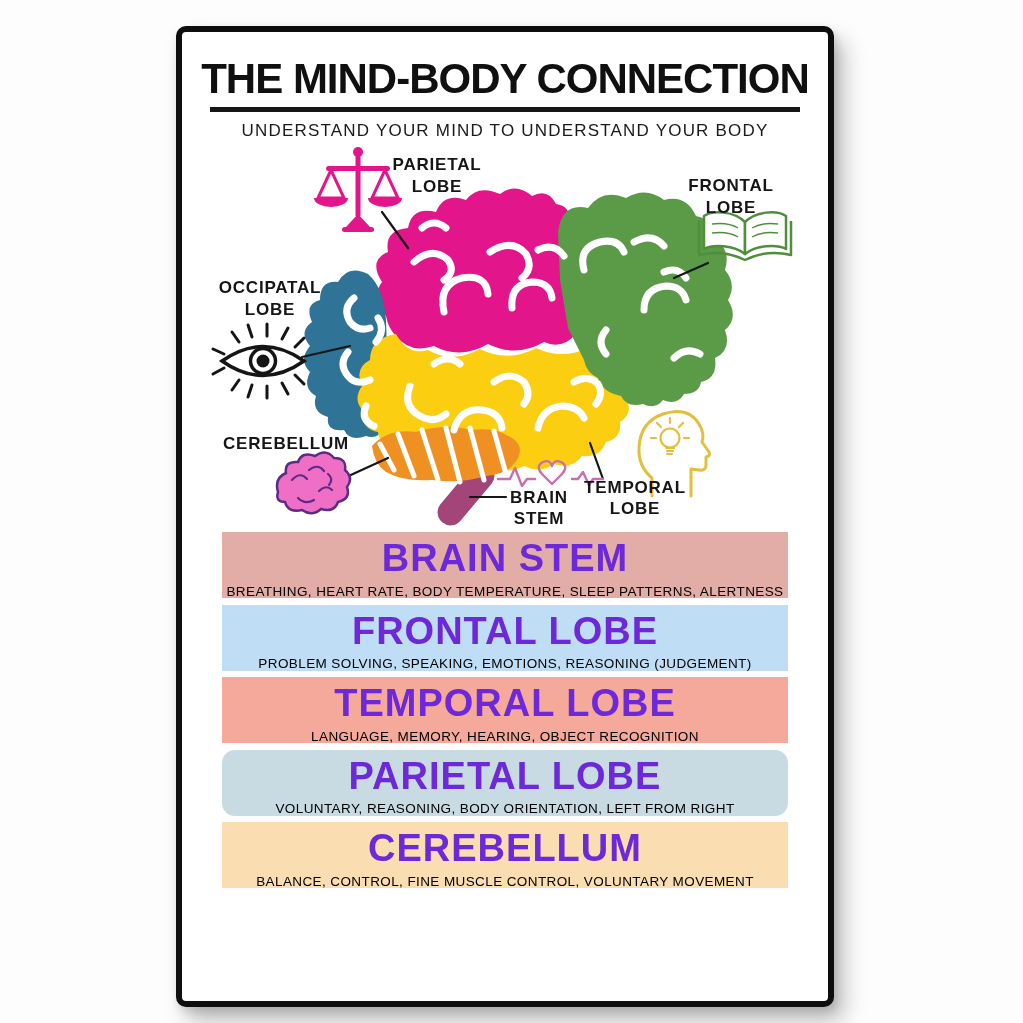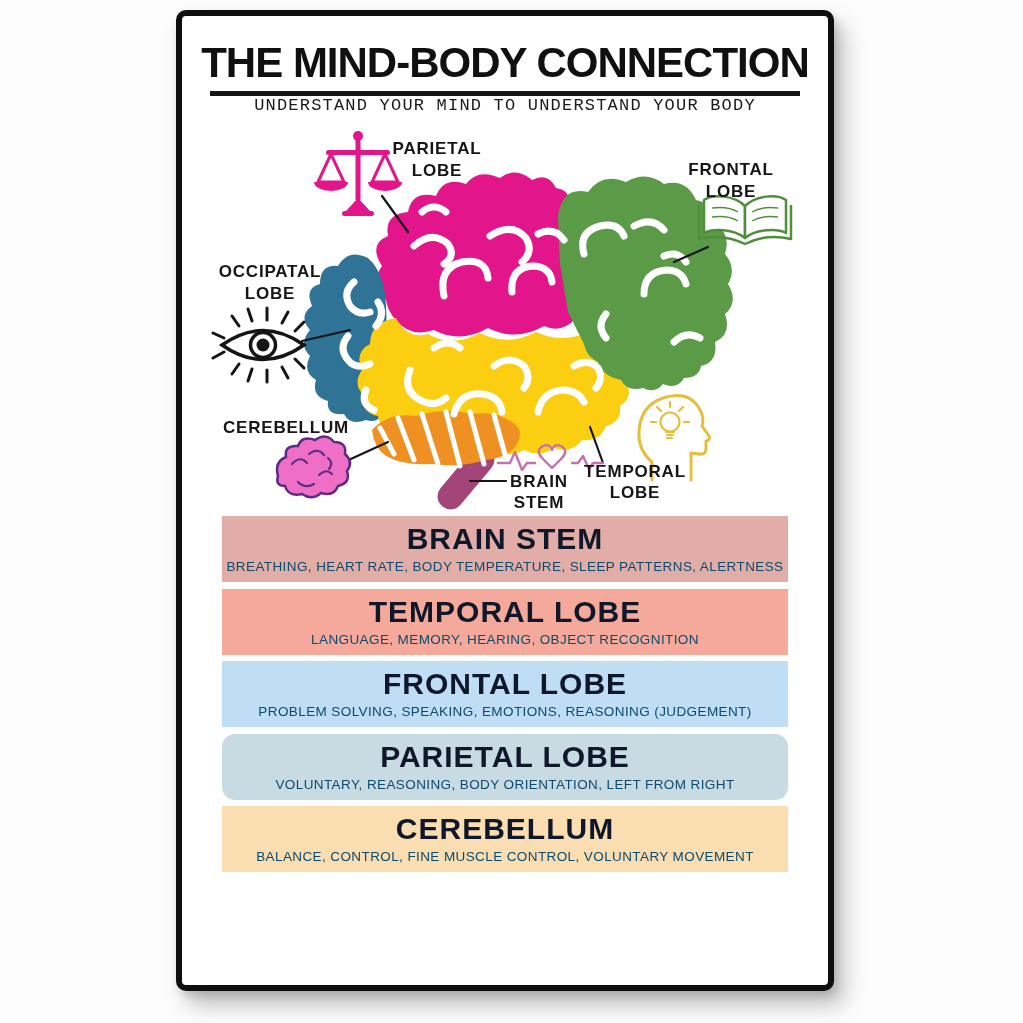--- a/index.html
+++ b/index.html
@@ -2,43 +2,43 @@
 <html><head>
 <meta charset="utf-8">
 <style>
   html,body{margin:0;padding:0;}
   body{
     width:1023px;height:1023px;position:relative;overflow:hidden;
     background:#fdfdfd;
     font-family:"Liberation Sans", sans-serif;
   }
   .poster{
-    position:absolute;left:176px;top:10px;width:646px;height:969px;
+    position:absolute;left:176px;top:26px;width:646px;height:969px;
     background:#ffffff;border:6px solid #0e0e0e;border-radius:10px;
     box-shadow:10px 14px 22px rgba(0,0,0,0.25), 3px 5px 9px rgba(0,0,0,0.12);
   }
   .title{
     margin:26px 10px 0 10px;text-align:center;
     font-size:42px;font-weight:800;letter-spacing:-1px;color:#101010;line-height:1;
   }
   .title-underline{width:590px;height:5px;background:#161616;margin:7px auto 0 auto;}
   .subtitle{
-    text-align:center;
-    font-family:Liberation Mono, monospace;
+    margin-top:9px;text-align:center;
+    font-family:Liberation Sans, sans-serif;
     font-size:17px;letter-spacing:1.2px;color:#1a1a1a;
   }
   .diagram{position:absolute;left:0;top:98px;width:646px;height:402px;}
   .bands{position:absolute;left:40px;top:500px;width:566px;}
   .band{height:66px;margin-bottom:6.5px;text-align:center;overflow:hidden;}
   .band-title{
-    padding-top:6px;font-size:30px;font-weight:800;letter-spacing:1px;
-    color:#0f172a;line-height:1.1;
+    padding-top:6px;font-size:38px;font-weight:800;letter-spacing:1px;
+    color:#6d28d9;line-height:1.1;
   }
   .band-desc{
-    margin-top:5px;font-size:13.5px;letter-spacing:0.4px;color:#0c4a6e;line-height:1;
+    margin-top:5px;font-size:13.5px;letter-spacing:0.4px;color:#000000;line-height:1;
   }
   svg text{
     font-family:"Liberation Sans", sans-serif;font-weight:800;
     font-size:17px;fill:#161616;letter-spacing:0.8px;
   }
 </style>
 </head>
 <body style="background: rgb(253, 253, 253);">
 
 <div class="poster">
@@ -211,28 +211,28 @@
       <text x="453" y="363">TEMPORAL</text>
       <text x="453" y="384">LOBE</text>
     </g>
   </svg>
 
   <div class="bands">
     <div class="band" style="background-color: rgb(226, 173, 167);">
       <div class="band-title">BRAIN STEM</div>
       <div class="band-desc">BREATHING, HEART RATE, BODY TEMPERATURE, SLEEP PATTERNS, ALERTNESS</div>
     </div>
+    <div class="band" style="background-color: rgb(191, 221, 244);">
+      <div class="band-title">FRONTAL LOBE</div>
+      <div class="band-desc">PROBLEM SOLVING, SPEAKING, EMOTIONS, REASONING (JUDGEMENT)</div>
+    </div>
     <div class="band" style="background-color: rgb(245, 169, 154);">
       <div class="band-title">TEMPORAL LOBE</div>
       <div class="band-desc">LANGUAGE, MEMORY, HEARING, OBJECT RECOGNITION</div>
     </div>
-    <div class="band" style="background-color: rgb(191, 221, 244);">
-      <div class="band-title">FRONTAL LOBE</div>
-      <div class="band-desc">PROBLEM SOLVING, SPEAKING, EMOTIONS, REASONING (JUDGEMENT)</div>
-    </div>
     <div class="band" style="background-color: rgb(200, 219, 227); border-radius: 13px;">
       <div class="band-title">PARIETAL LOBE</div>
       <div class="band-desc">VOLUNTARY, REASONING, BODY ORIENTATION, LEFT FROM RIGHT</div>
     </div>
     <div class="band" style="background-color: rgb(250, 221, 177);">
       <div class="band-title">CEREBELLUM</div>
       <div class="band-desc">BALANCE, CONTROL, FINE MUSCLE CONTROL, VOLUNTARY MOVEMENT</div>
     </div>
   </div>
 

